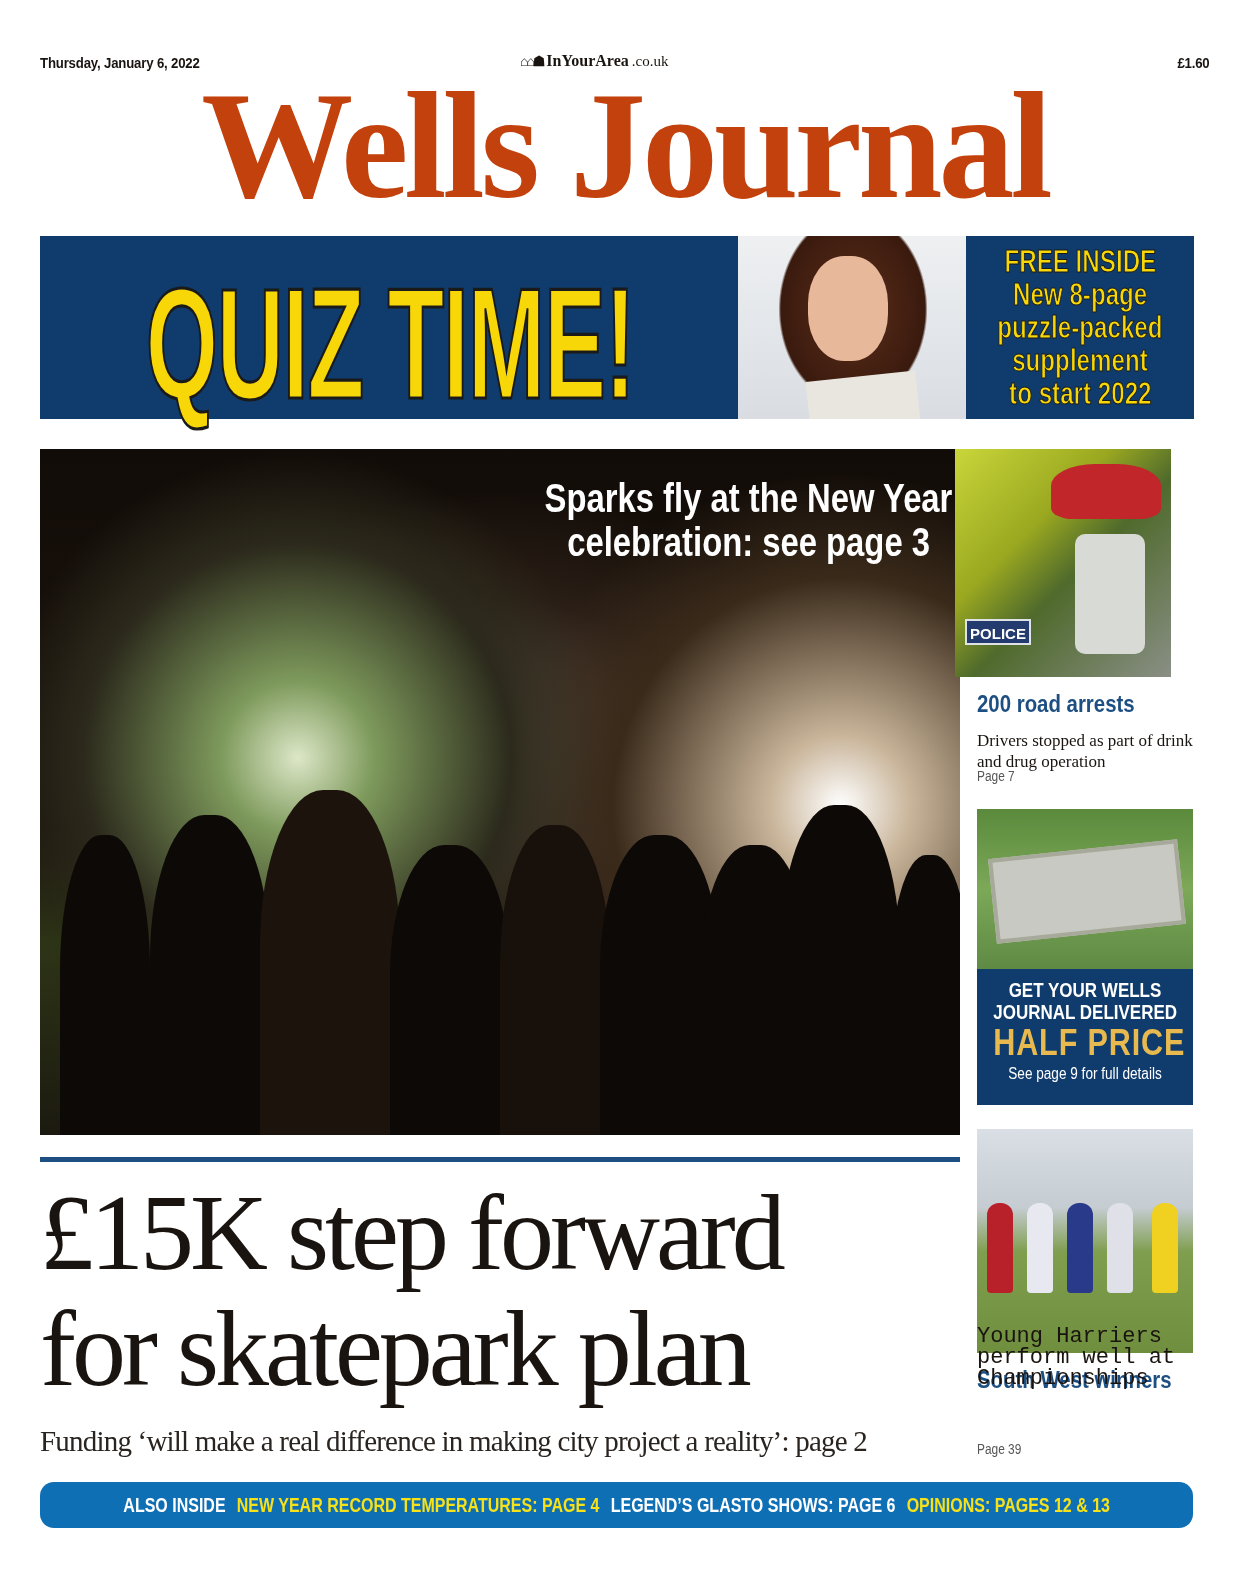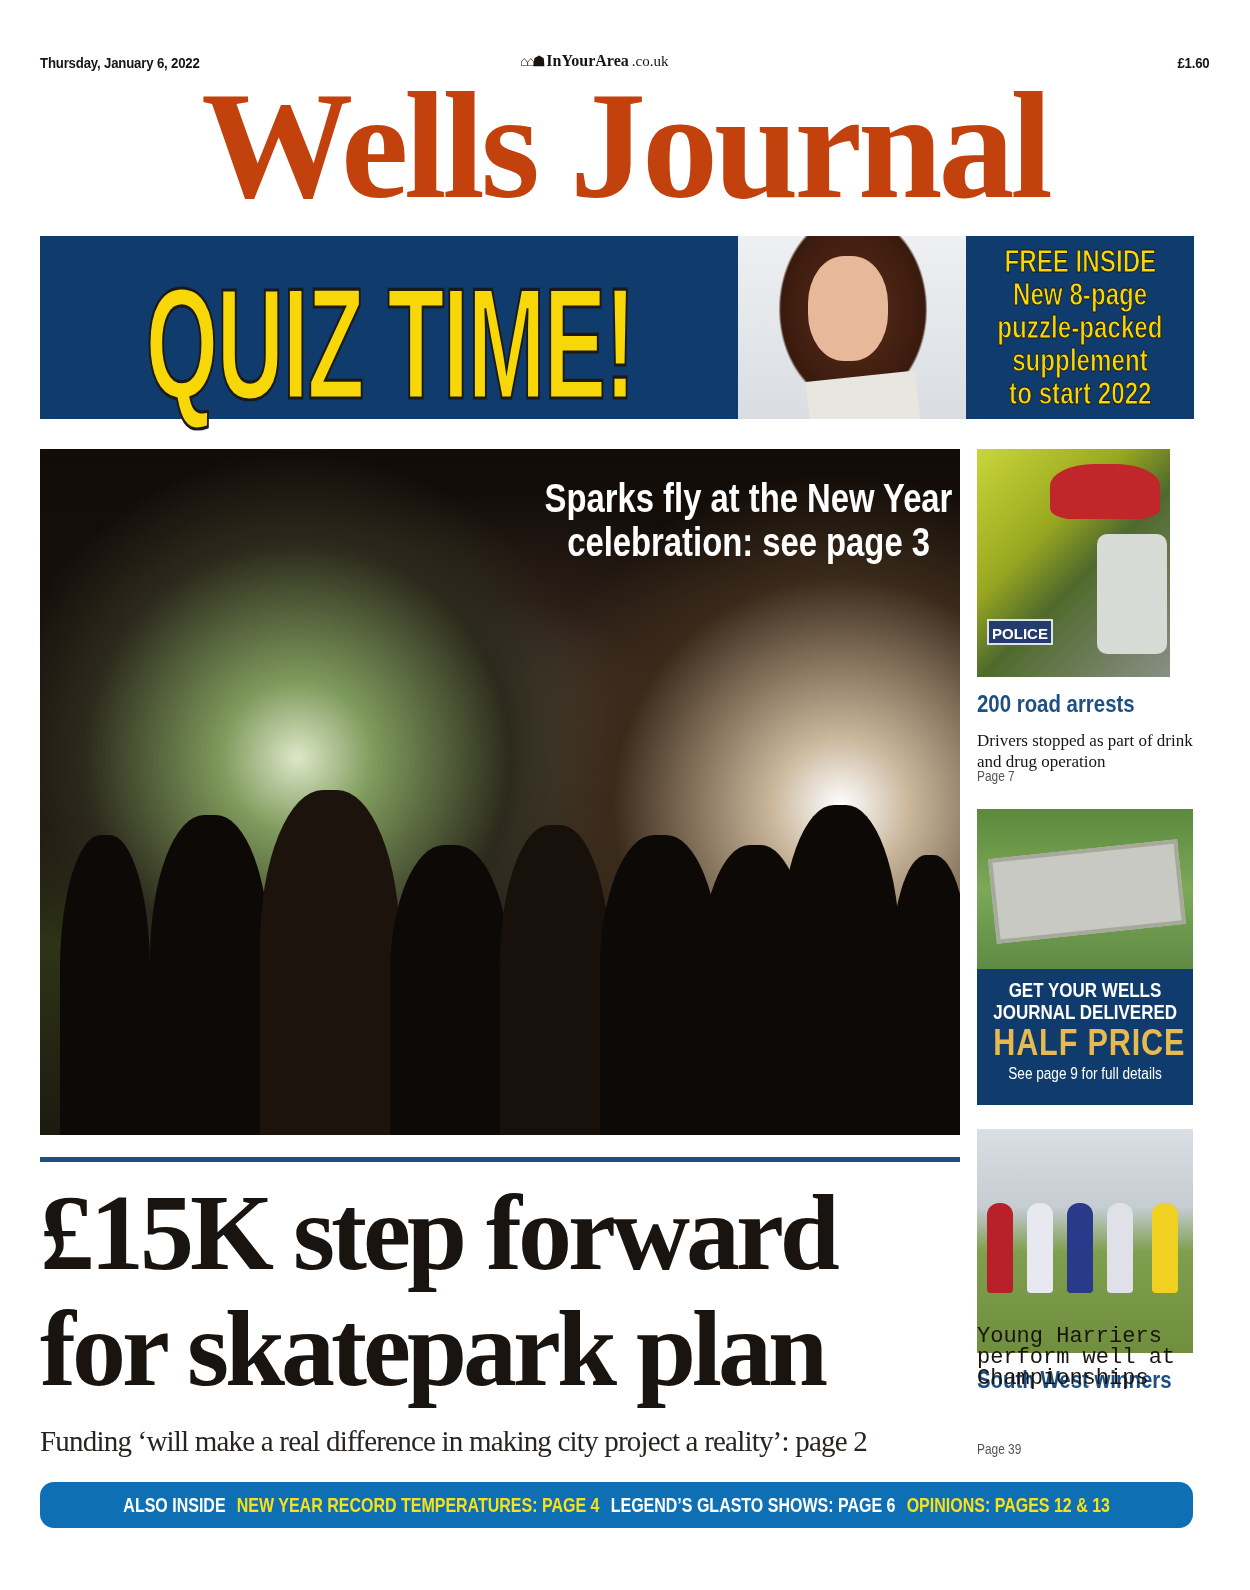--- a/index.html
+++ b/index.html
@@ -23,21 +23,21 @@
   #quiz-photo .face { position:absolute; left:70px; top:20px; width:80px; height:105px; border-radius:45%; background:#e8b89a; }
   #quiz-photo .paper { position:absolute; left:70px; top:140px; width:110px; height:50px; background:#e9e6df; transform: rotate(-6deg); }
   #quiz-free { left: 966px; top: 236px; width: 228px; height: 183px; display: flex; flex-direction: column; align-items: center; justify-content: center; }
   #quiz-free div { font-weight: bold; color: #f7d708; font-size: 31px; line-height: 33px; transform: scaleX(0.78); white-space: nowrap; -webkit-text-stroke: 1px #1a1a1a; }
 
   #main-photo { left: 40px; top: 449px; width: 920px; height: 686px; background: radial-gradient(circle at 28% 45%, #dde7c8 0%, #7e9a5c 10%, #2c2a1c 28%, transparent 40%), radial-gradient(circle at 87% 52%, #ffffff 0%, #c9b59a 8%, #3a2a1a 26%, transparent 38%), radial-gradient(ellipse at 50% 45%, #6a5a4a 0%, #2a1e16 30%, transparent 50%), linear-gradient(180deg,#120c08 0%,#1a120c 55%,#2d3416 72%,#1c1a10 100%); overflow: hidden; }
   .crowd { position: absolute; bottom: 0; background: #0d0906; border-radius: 45% 45% 0 0; }
   #main-caption { left: 460px; top: 476px; width: 470px; text-align: right; color: #ffffff; font-weight: bold; font-size: 40px; line-height: 44px; }
   #main-caption div { transform: scaleX(0.82); transform-origin: right; white-space: nowrap; }
 
-  #side1-photo { left: 977px; top: 449px; width: 193px; height: 228px; background: linear-gradient(135deg,#c9d63a 0%,#9aa820 35%,#4f6a2c 55%,#8a8f86 100%); overflow: hidden; }
+  #side1-photo { left: 955px; top: 449px; width: 216px; height: 228px; background: linear-gradient(135deg,#c9d63a 0%,#9aa820 35%,#4f6a2c 55%,#8a8f86 100%); overflow: hidden; }
   #side1-photo .car { position:absolute; right:10px; top:15px; width:110px; height:55px; background:#c0262a; border-radius:40% 40% 20% 20%; }
   #side1-photo .device { position:absolute; left:120px; top:85px; width:70px; height:120px; background:#d8dad6; border-radius:10px; }
   #side1-photo .police { position:absolute; left:10px; top:170px; width:66px; height:26px; background:#233b6e; color:#fff; font-weight:bold; font-size:15px; text-align:center; line-height:26px; border:2px solid #dfe3e6; }
   #side1-head { left: 977px; top: 690px; font-weight: bold; color: #1d4f82; font-size: 24px; transform: scaleX(0.85); transform-origin: left; white-space: nowrap; }
   #side1-sub { left: 977px; top: 722px; font-family: "Liberation Serif", serif; font-size: 17px; line-height: 21px; width: 220px; margin-top: 8px; }
   #side1-page { left: 977px; top: 768px; font-size: 14px; color: #555; transform: scaleX(0.85); transform-origin: left; }
 
   #promo { left: 977px; top: 809px; width: 216px; height: 296px; background: #0f3c6c; overflow: hidden; }
   #promo-photo { position:absolute; left:0; top:0; width:216px; height:160px; background: linear-gradient(180deg,#5b8a3c 0%,#7ca858 50%,#5e8a44 100%); }
   #promo-photo .slot { position:absolute; left:15px; top:40px; width:190px; height:85px; background:#c7c9c2; border:4px solid #a7a99a; transform: rotate(-6deg); }
@@ -46,21 +46,21 @@
   #promo-half { color:#e8b94e; font-weight:bold; font-size:36px; line-height:40px; transform: scaleX(0.85); white-space:nowrap; letter-spacing:1px; }
   #promo-see { color:#ffffff; font-size:16px; line-height:22px; transform: scaleX(0.85); white-space:nowrap; }
 
   #side2-photo { left: 977px; top: 1129px; width: 216px; height: 224px; background: linear-gradient(180deg,#d9dfe4 0%,#c5ccd2 35%,#7f9e4e 55%,#6f8e3e 100%); overflow: hidden; }
   .runner { position:absolute; bottom:60px; width:26px; height:90px; border-radius:12px 12px 4px 4px; }
   #side2-head { left: 977px; top: 1366px; font-weight: bold; color: #1d4f82; font-size: 24px; transform: scaleX(0.85); transform-origin: left; white-space: nowrap; }
   #side2-sub { left: 977px; top: 1326px; font-family: Liberation Mono, monospace; font-size: 22px; line-height: 21px; width: 220px; }
   #side2-page { left: 977px; top: 1441px; font-size: 14px; color: #555; transform: scaleX(0.85); transform-origin: left; }
 
   #rule { left: 40px; top: 1157px; width: 920px; height: 5px; background: #1d4f82; }
-  #headline { left: 40px; top: 1175px; width: 930px; font-family: "Liberation Serif", serif; font-weight: bold; font-size: 108px; line-height: 116px; letter-spacing: -4px; color: #1a1410; }
+  #headline { left: 40px; top: 1175px; width: 930px; font-family: "Liberation Serif", serif; font-weight: normal; font-size: 108px; line-height: 116px; letter-spacing: -4px; color: #1a1410; }
   #headline div { white-space: nowrap; }
   #standfirst { left: 40px; top: 1425px; width: 930px; font-family: "Liberation Serif", serif; font-size: 29px; letter-spacing: -0.8px; white-space: nowrap; color: #2a2420; }
 
   #also { left: 40px; top: 1482px; width: 1153px; height: 46px; background: #0f6fb5; border-radius: 14px; display: flex; align-items: center; justify-content: center; }
   #also-inner { display: flex; gap: 14px; font-weight: bold; font-size: 20px; white-space: nowrap; transform: scaleX(0.8); }
   .also-w { color: #ffffff; }
   .also-y { color: #f7e21a; }
 </style>
 </head>
 <body>

